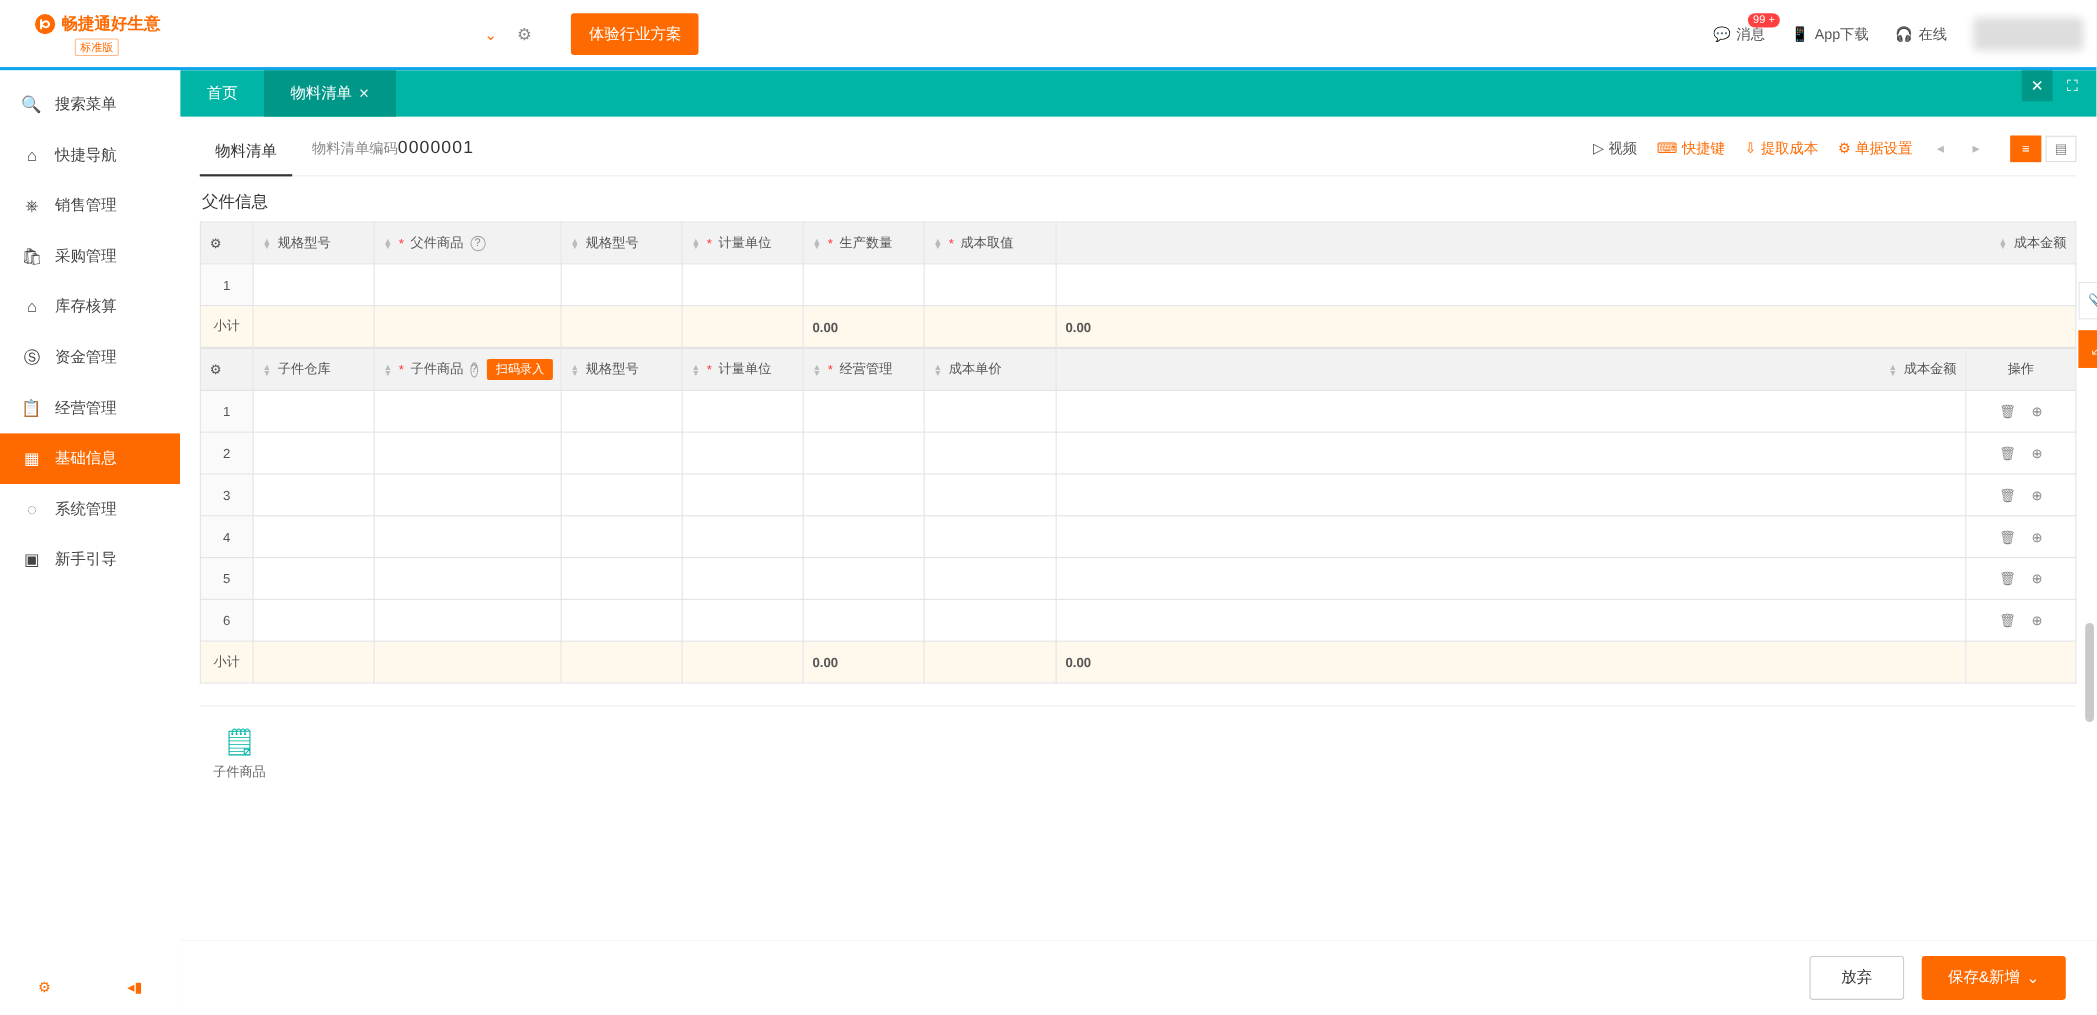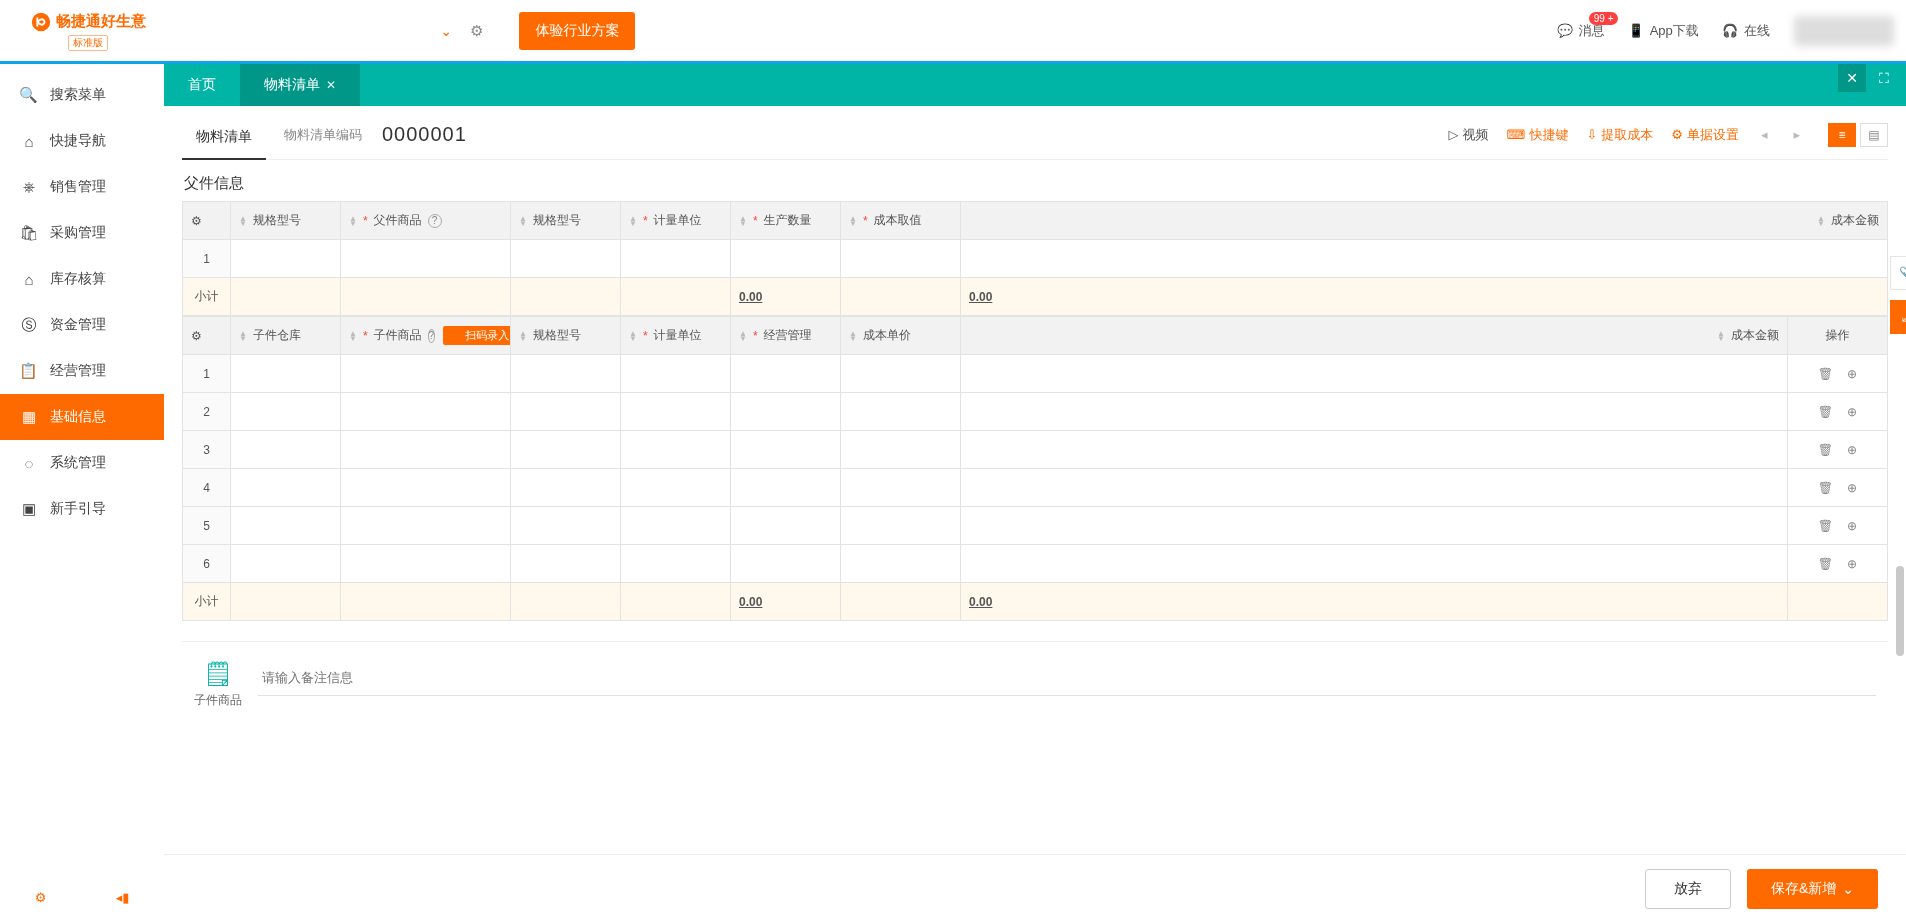--- a/index.html
+++ b/index.html
@@ -32,45 +32,45 @@
 .tab.active { background:#009688;}
 .tab .close-x { font-size:12px; opacity:.9;}
 .tabbar-actions { margin-left:auto; display:flex; align-items:center; gap:4px; padding-right:8px;}
 .tabbar-actions .sq { width:28px; height:28px; display:flex; align-items:center; justify-content:center; color:#fff; font-size:14px;}
 .tabbar-actions .close-sq { background:#009688;}
 .page { background:#fff; margin:0; padding:14px 18px 0 18px; flex:1; overflow:auto; position:relative;}
 .page-head { display:flex; align-items:center; border-bottom:1px solid #eee; padding-bottom:10px;}
 .ph-tab { font-size:14px; color:#333; padding:8px 14px 12px 14px;}
 .ph-tab.current { border-bottom:2px solid #333; margin-bottom:-11px; font-weight:500;}
 .ph-code { margin-left:18px; color:#888; font-size:13px;}
-.ph-code-val { color:#333; font-size:20px; margin-left:20px; letter-spacing:1px;}
+.ph-code-val { color:#333; font-size:16px; margin-left:0; letter-spacing:1px;}
 .ph-tools { margin-left:auto; display:flex; align-items:center; gap:18px; font-size:13px;}
 .tool { display:flex; align-items:center; gap:4px; color:#555;}
 .tool.orange { color:#ff6a00;}
 .view-toggle { display:flex; gap:4px; margin-left:6px;}
 .vt-btn { width:28px; height:24px; border:1px solid #ddd; display:flex; align-items:center; justify-content:center; font-size:12px; color:#888;}
 .vt-btn.active { background:#ff6a00; color:#fff; border-color:#ff6a00;}
 .nav-arrow { color:#bbb; padding:0 4px;}
 .section-title { font-size:15px; color:#333; margin:14px 0 8px 2px;}
 table.grid { width:100%; border-collapse:collapse; table-layout:fixed;}
 table.grid th, table.grid td { border:1px solid #e3e3e3; height:38px; font-size:12px; color:#555; padding:0 8px; text-align:left; overflow:hidden;}
 table.grid th { background:#f2f2f2; font-weight:normal; white-space:nowrap;}
 table.grid .rownum { text-align:center; width:48px; background:#fafafa;}
 table.grid .subtotal td { background:#fff8ec;}
 table.grid .subtotal .rownum { background:#fff8ec; text-align:center;}
 .th-inner { display:flex; align-items:center; gap:4px; white-space:nowrap;}
 .th-inner.right { justify-content:flex-end;}
 .th-inner.center { justify-content:center;}
 .sorter { display:inline-flex; flex-direction:column; line-height:5px; font-size:8px; color:#bbb; margin-right:2px;}
 .req { color:#ff4040; margin-right:2px;}
 .help-q { display:inline-flex; width:14px; height:14px; border:1px solid #aaa; border-radius:50%; align-items:center; justify-content:center; font-size:10px; color:#888; margin-left:2px;}
-.scan-badge { background:#ff6a00; color:#fff; font-size:11px; padding:2px 22px; border-radius:2px; margin-left:4px;font-family:Liberation Mono, monospace;}
+.scan-badge { background:#ff6a00; color:#fff; font-size:11px; padding:2px 8px; border-radius:2px; margin-left:4px;font-family:Liberation Mono, monospace;}
 .op-icons { display:flex; justify-content:center; gap:14px; color:#888;}
 .gear-th { text-align:center; color:#888;}
-.num-right { text-align:center; font-weight:600; color:#333;text-decoration:underline;}
+.num-right { text-align:center; font-weight:600; color:#333;}
 .remarks-block { display:flex; align-items:flex-start; gap:16px; background:#fff; margin-top:20px; padding:18px 12px 30px 12px; border-top:1px solid #eee;}
 .rb-icon-col { display:flex; flex-direction:column; align-items:center; gap:4px; color:#00b5a5;}
 .rb-icon { font-size:24px;}
 .rb-label { font-size:12px; color:#666;}
 .rb-input { flex:1; border:none; border-bottom:1px solid #e0e0e0; padding:10px 4px; font-size:13px; color:#888; outline:none;}
 .footer-bar { background:#fff; border-top:1px solid #eee; padding:14px 28px; display:flex; justify-content:flex-end; gap:16px;}
 .btn-outline { background:#fff; border:1px solid #ccc; color:#333; padding:10px 28px; border-radius:3px; font-size:14px;}
 .btn-primary { background:#ff6a00; border:none; color:#fff; padding:10px 24px; border-radius:3px; font-size:14px; display:flex; align-items:center; gap:6px;}
 .right-rail { position:absolute; right:-18px; top:150px; display:flex; flex-direction:column; gap:10px;}
 .rail-btn { width:34px; height:34px; background:#fff; border:1px solid #e5e5e5; display:flex; align-items:center; justify-content:center; color:#888;}
@@ -521,21 +521,20 @@
                 <td></td>
               </tr>
             </tbody>
         </table>
 
         <div class="remarks-block">
           <div class="rb-icon-col">
             <span class="rb-icon">🗒</span>
             <span class="rb-label">子件商品</span>
           </div>
-          <input class="rb-input" placeholder="请输入备注信息" style="">
         </div>
 
         <div class="right-rail">
           <div class="rail-btn">📎</div>
           <div class="rail-btn orange">⤢</div>
         </div>
         <div class="floating-scroll"></div>
       </div>
 
       <div class="footer-bar">

